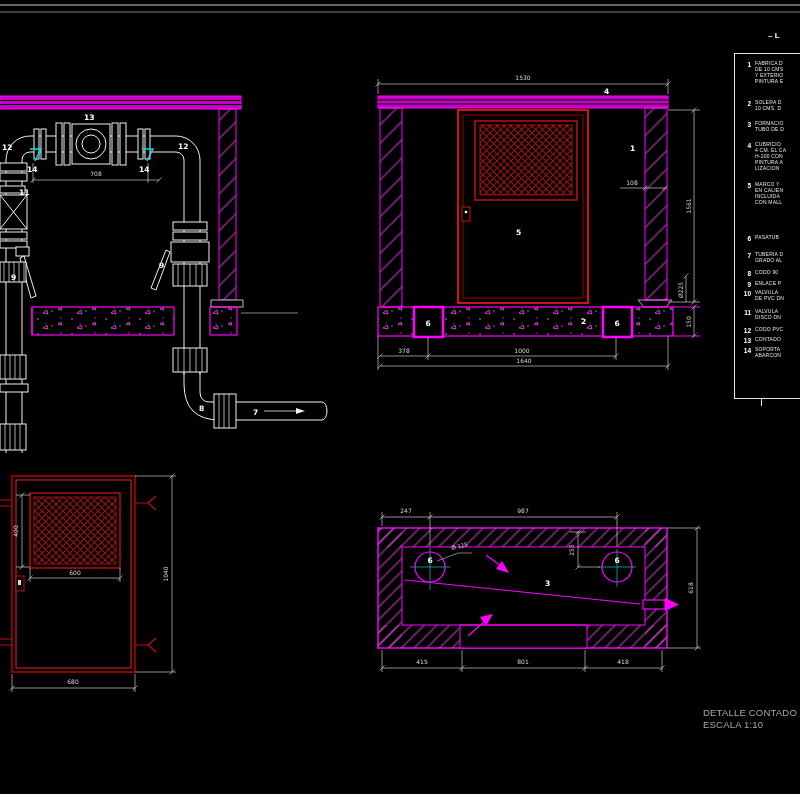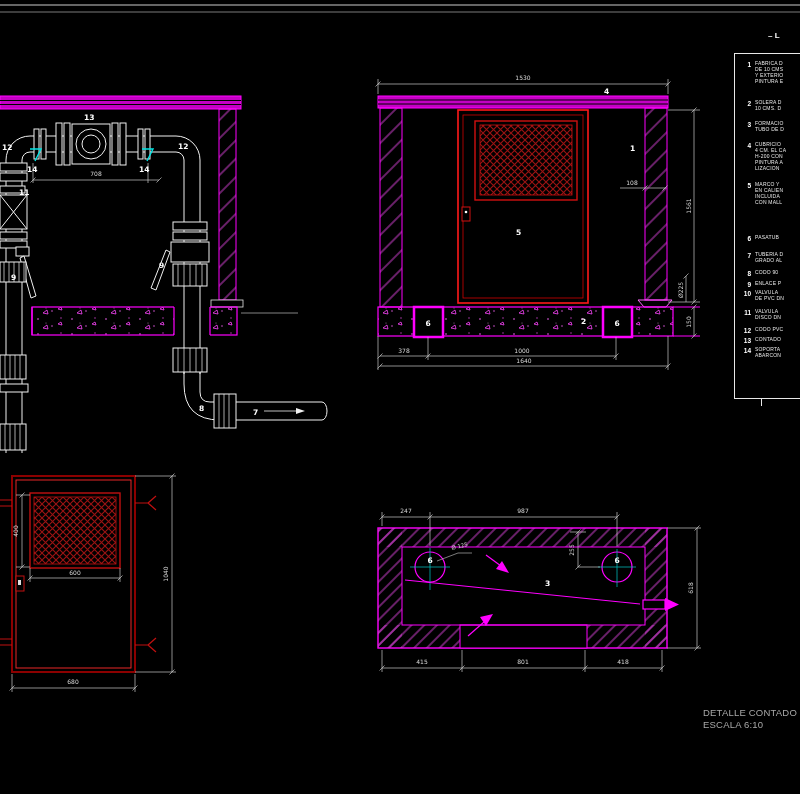--- a/index.html
+++ b/index.html
@@ -432,16 +432,16 @@
             <i>SOPORTA</i>
             <i>ABARCON</i>
           </span>
     </div>
   </div>
   <div class="legend-tick"></div>
 </div>
 
 <div class="footer">
   <div>DETALLE CONTADO</div>
-  <div>ESCALA  6:10</div>
+  <div>ESCALA  1:10</div>
 </div>
 
 </div>
 
 </body></html>

